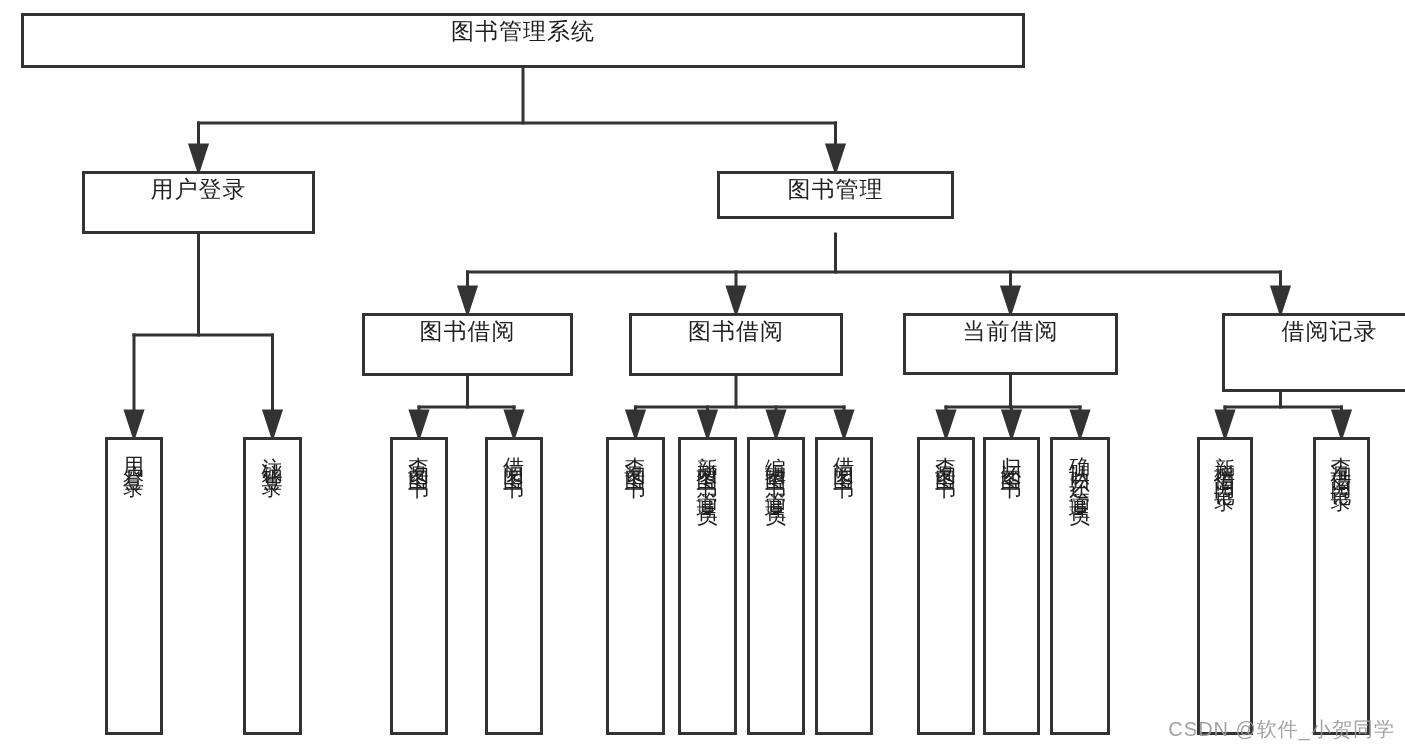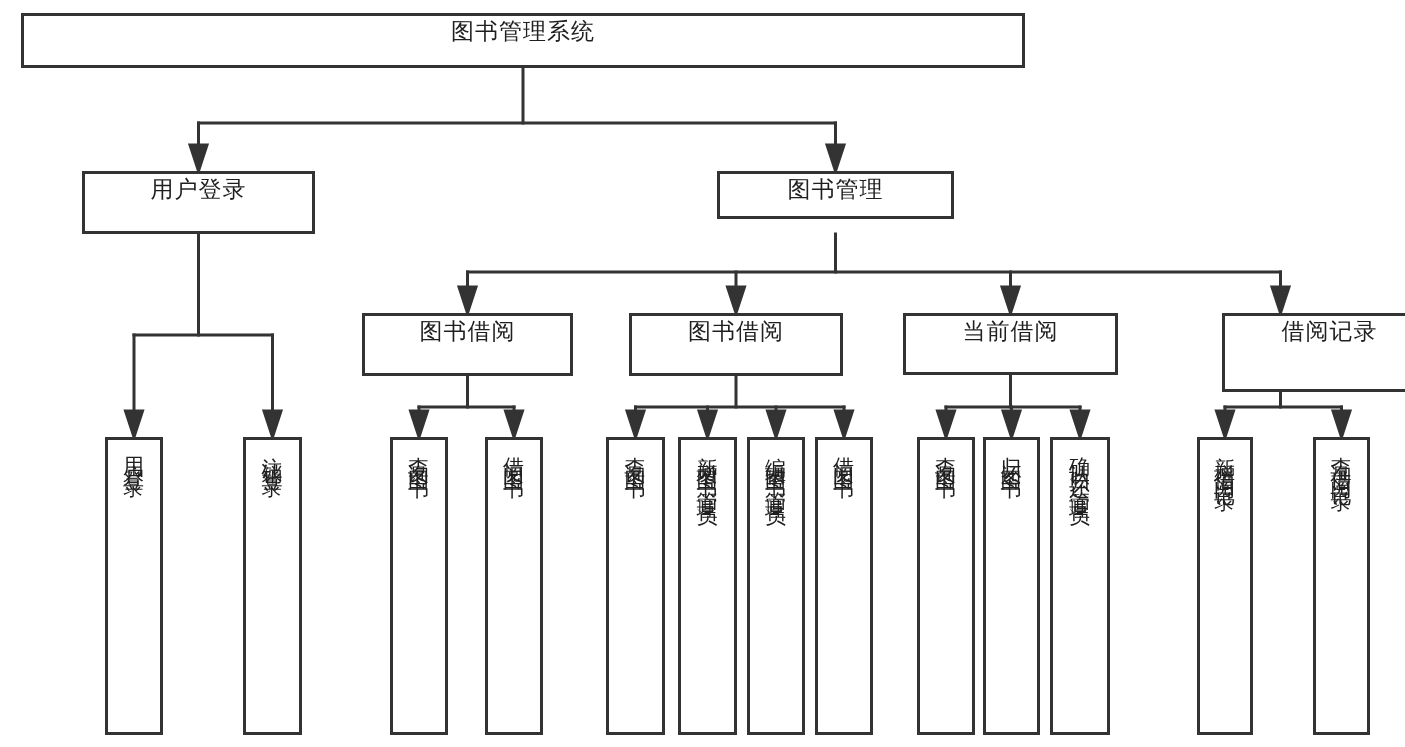--- a/index.html
+++ b/index.html
@@ -162,13 +162,14 @@
     <span class="lbl">确认归还（管理员）</span>
   </div>
 
   <div class="node v" style="left:1197px;top:437px;width:56px;height:298px">
     <span class="lbl">新增借阅记录</span>
   </div>
   <div class="node v" style="left:1313px;top:437px;width:57px;height:298px">
     <span class="lbl">查询借阅记录</span>
   </div>
 
+  <div class="watermark">CSDN @软件_小贺同学</div>
 </div>
 
 </body></html>

